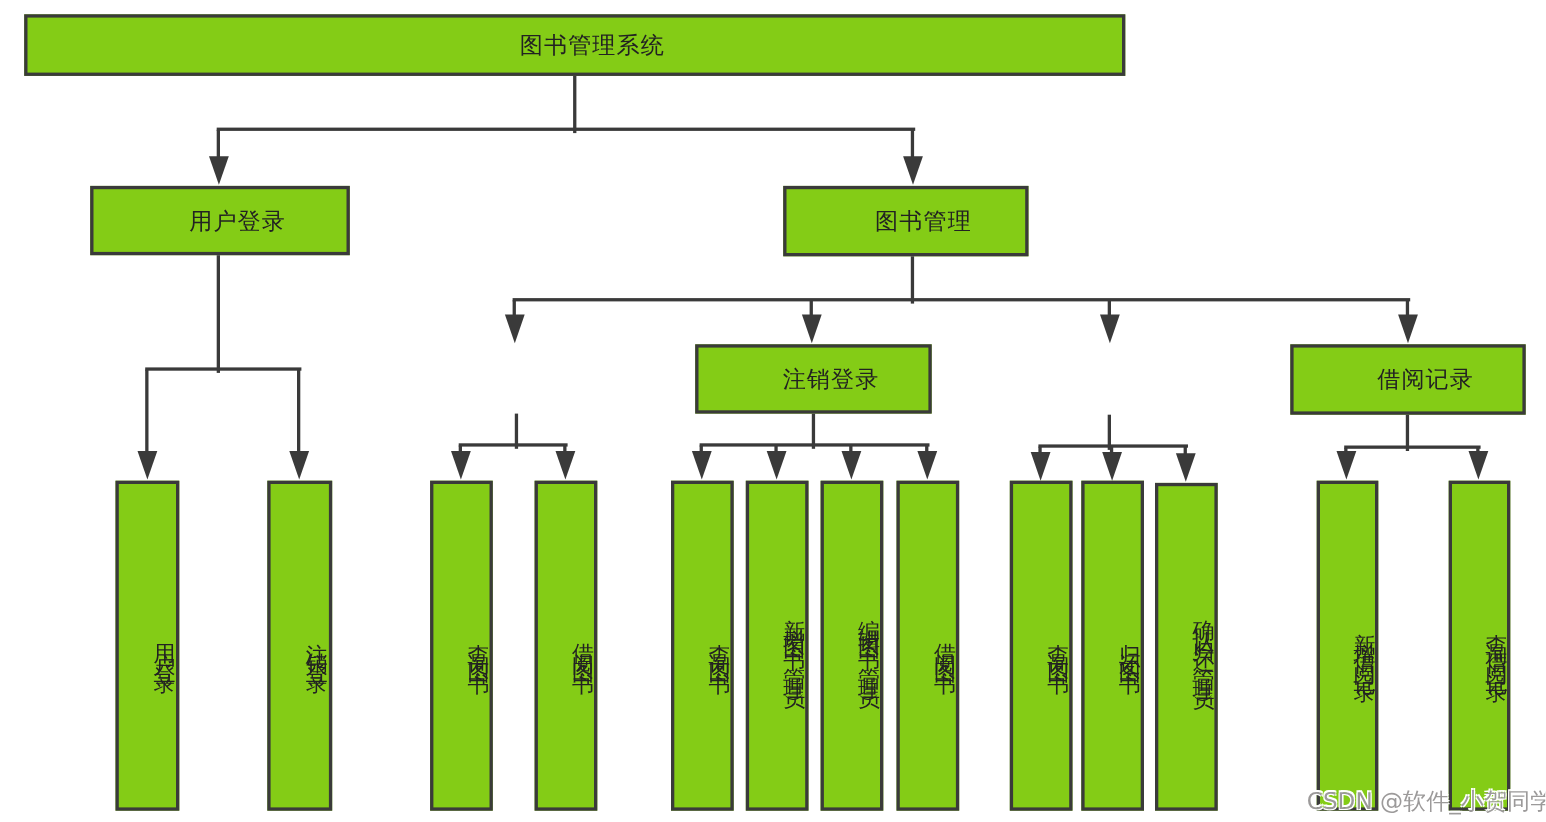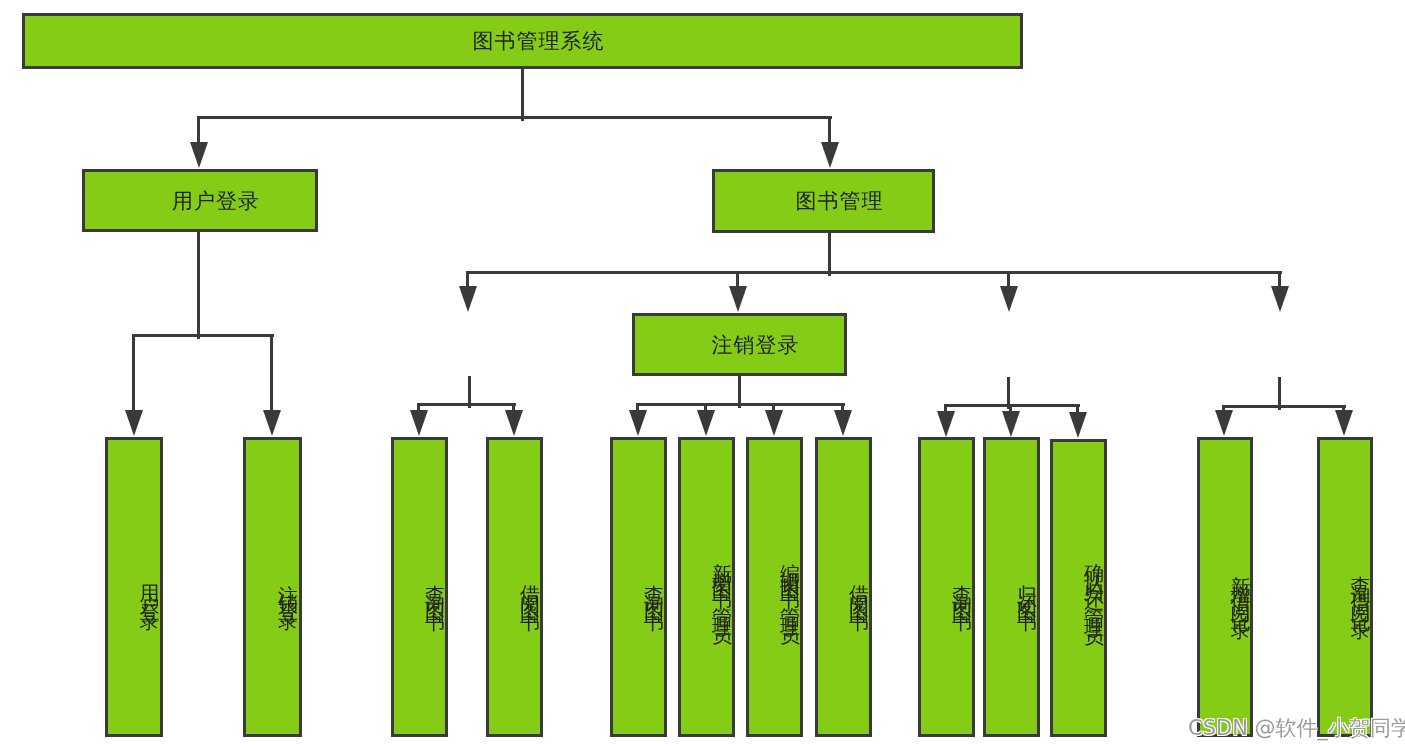--- a/index.html
+++ b/index.html
@@ -62,20 +62,23 @@
 
   <div class="node h" style="left:82px;top:169px;width:236px;height:63px">
     <span>用户登录</span>
   </div>
   <div class="node h" style="left:712px;top:169px;width:223px;height:64px">
     <span>图书管理</span>
   </div>
 
   <div class="node h" style="left:632px;top:313px;width:215px;height:63px">
     <span>注销登录</span>
+  </div>
+  <div class="node h" style="left:1173px;top:313px;width:214px;height:64px">
+    <span>借阅记录</span>
   </div>
 
   <div class="node v" style="left:105px;top:437px;width:58px;height:300px">
     <span>用户登录</span>
   </div>
   <div class="node v" style="left:243px;top:437px;width:59px;height:300px">
     <span>注销登录</span>
   </div>
 
   <div class="node v" style="left:391px;top:437px;width:57px;height:300px">

